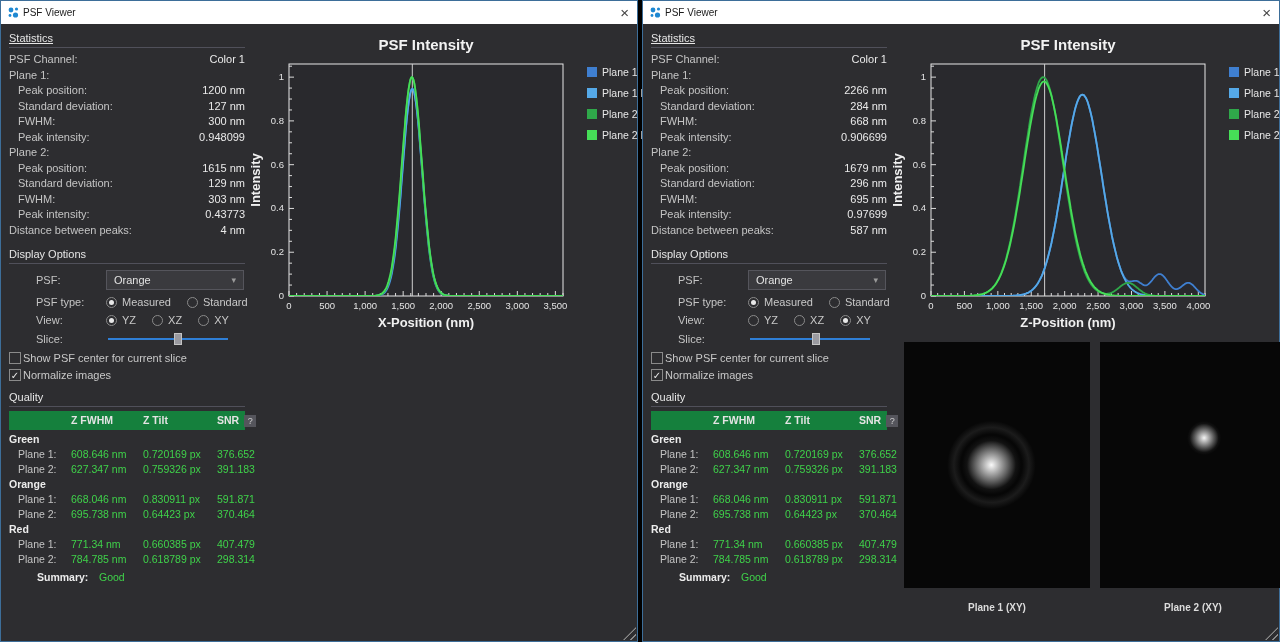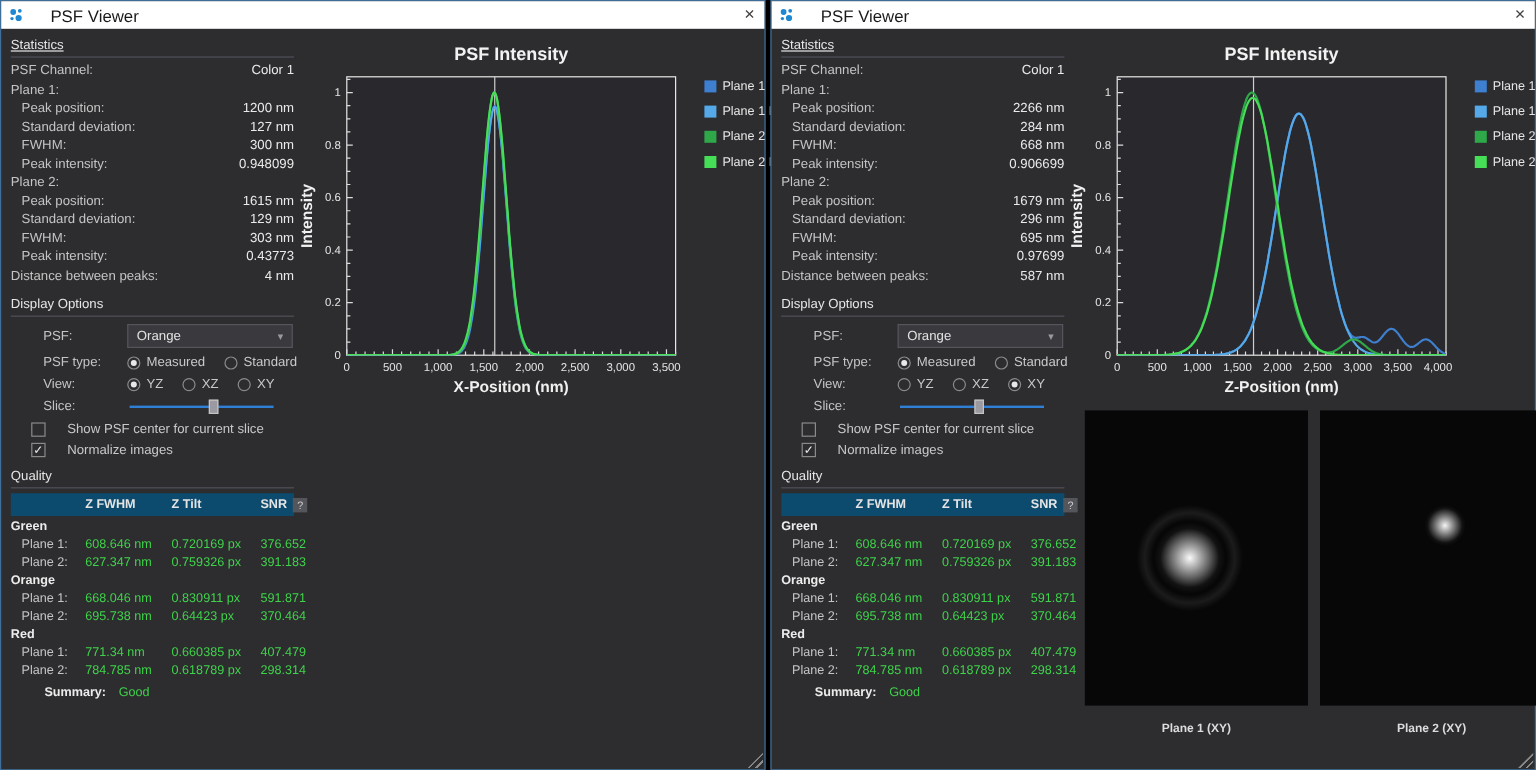--- a/index.html
+++ b/index.html
@@ -8,21 +8,21 @@
     display:flex;gap:4px;
     font-family:"Liberation Sans",sans-serif;
   }
   .window{
     width:638px;height:642px;box-sizing:border-box;
     background:#2d2d30;border:1px solid #3d6e99;
     display:flex;flex-direction:column;position:relative;
   }
   
   .titlebar{height:23px;flex:none;background:#ffffff;display:flex;align-items:center;padding:0 8px 0 6px;}
-  .titlebar .title{font-size:14px;color:#1a1a1a;margin-left:22px;}
+  .titlebar .title{font-size:10px;color:#1a1a1a;margin-left:3px;}
   .titlebar .close{margin-left:auto;font-size:15px;color:#444;width:26px;text-align:right;cursor:default;}
   .app-icon{display:flex;align-items:center;}
   
   .content{flex:1;display:flex;padding:6px 4px 2px 8px;min-height:0;}
   .left-panel{width:236px;flex:none;font-size:11px;color:#c8c8c8;}
   .right-panel{flex:1;display:flex;flex-direction:column;align-items:center;padding-left:4px;}
   .section-header{color:#e6e6e6;font-size:11px;padding:2px 0 3px;border-bottom:1px solid #50505a;margin-bottom:4px;margin-top:8px;}
   .section-header.first{margin-top:0;text-decoration:underline;}
   
   .stat-row{display:flex;justify-content:space-between;line-height:15.5px;}
@@ -35,26 +35,26 @@
   .dropdown{width:138px;height:20px;background:#3a3a3e;border:1px solid #55555c;color:#e2e2e2;
     display:flex;align-items:center;justify-content:space-between;padding:0 7px;font-size:11px;box-sizing:border-box;}
   .dd-arrow{color:#9a9a9a;font-size:9px;}
   .radio-group{display:flex;gap:16px;align-items:center;}
   .radio-item{display:inline-flex;align-items:center;gap:5px;color:#c8c8c8;}
   .radio{width:11px;height:11px;border:1px solid #8a8a8a;border-radius:50%;background:#2d2d30;position:relative;flex:none;box-sizing:border-box;}
   .radio.on::after{content:"";position:absolute;top:2px;left:2px;right:2px;bottom:2px;border-radius:50%;background:#e8e8e8;}
   .slider{position:relative;width:120px;height:14px;margin-left:2px;}
   .slider-track{position:absolute;top:6px;left:0;right:0;height:2px;background:#2f7fd6;}
   .slider-handle{position:absolute;top:1px;width:8px;height:12px;background:#9a9aa0;border:1px solid #c4c4c4;box-sizing:border-box;}
-  .checkbox-row{display:flex;align-items:flex-end;gap:18px;margin:5px 17px;color:#c8c8c8;}
+  .checkbox-row{display:flex;align-items:flex-end;gap:2px;margin:5px 0;color:#c8c8c8;}
   .checkbox{width:12px;height:12px;border:1px solid #8a8a8a;background:#2d2d30;font-size:10px;line-height:11px;text-align:center;color:#eaeaea;flex:none;box-sizing:border-box;}
   
   .quality-table{font-size:10.5px;margin-top:2px;}
   .q-row{display:grid;grid-template-columns:62px 72px 74px 56px;align-items:center;line-height:15px;}
-  .q-header{background:#0c4a6e;line-height:19px;margin-bottom:2px;color:#e4e4e4;font-weight:bold;}
+  .q-header{background:#15803d;line-height:19px;margin-bottom:2px;color:#e4e4e4;font-weight:bold;}
   .q-hcell{display:flex;align-items:center;}
   .q-group{color:#ececec;font-weight:bold;}
   .q-label{color:#c4c4c4;padding-left:9px;}
   .q-val{color:#3fd24a;}
   .help{display:inline-block;width:12px;height:12px;background:#55555c;color:#cfcfcf;text-align:center;line-height:12px;font-size:9px;margin-left:5px;font-weight:normal;}
   .summary-row{display:flex;font-size:10.5px;margin-top:4px;}
   .summary-label{color:#ececec;font-weight:bold;width:62px;padding-left:28px;}
   .summary-value{color:#3fd24a;}
   
   .chart-row{display:flex;align-items:flex-start;}

